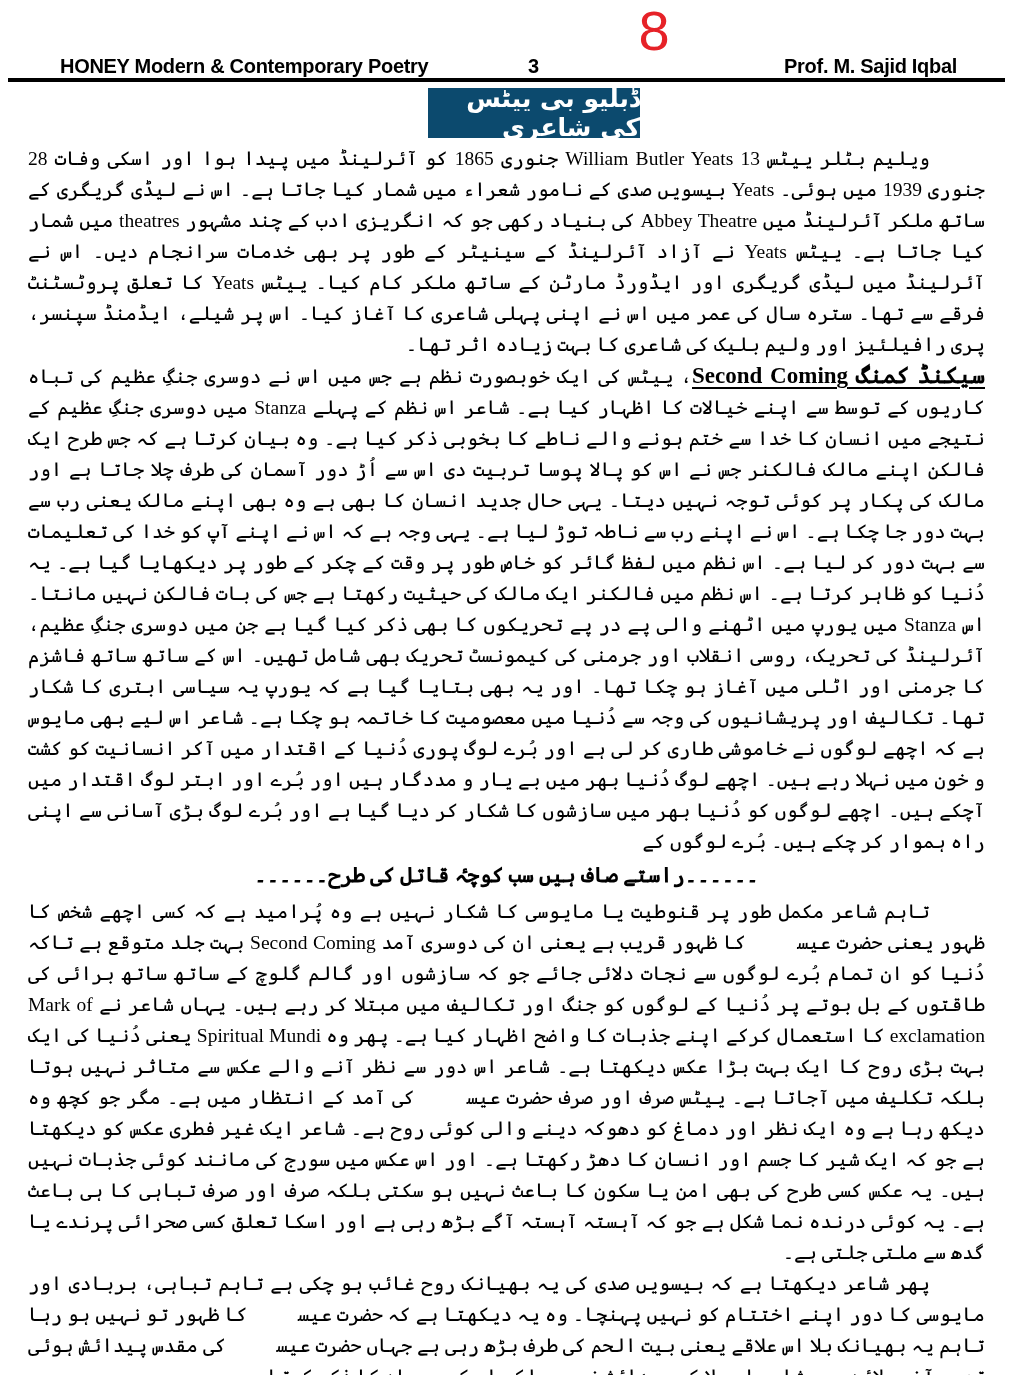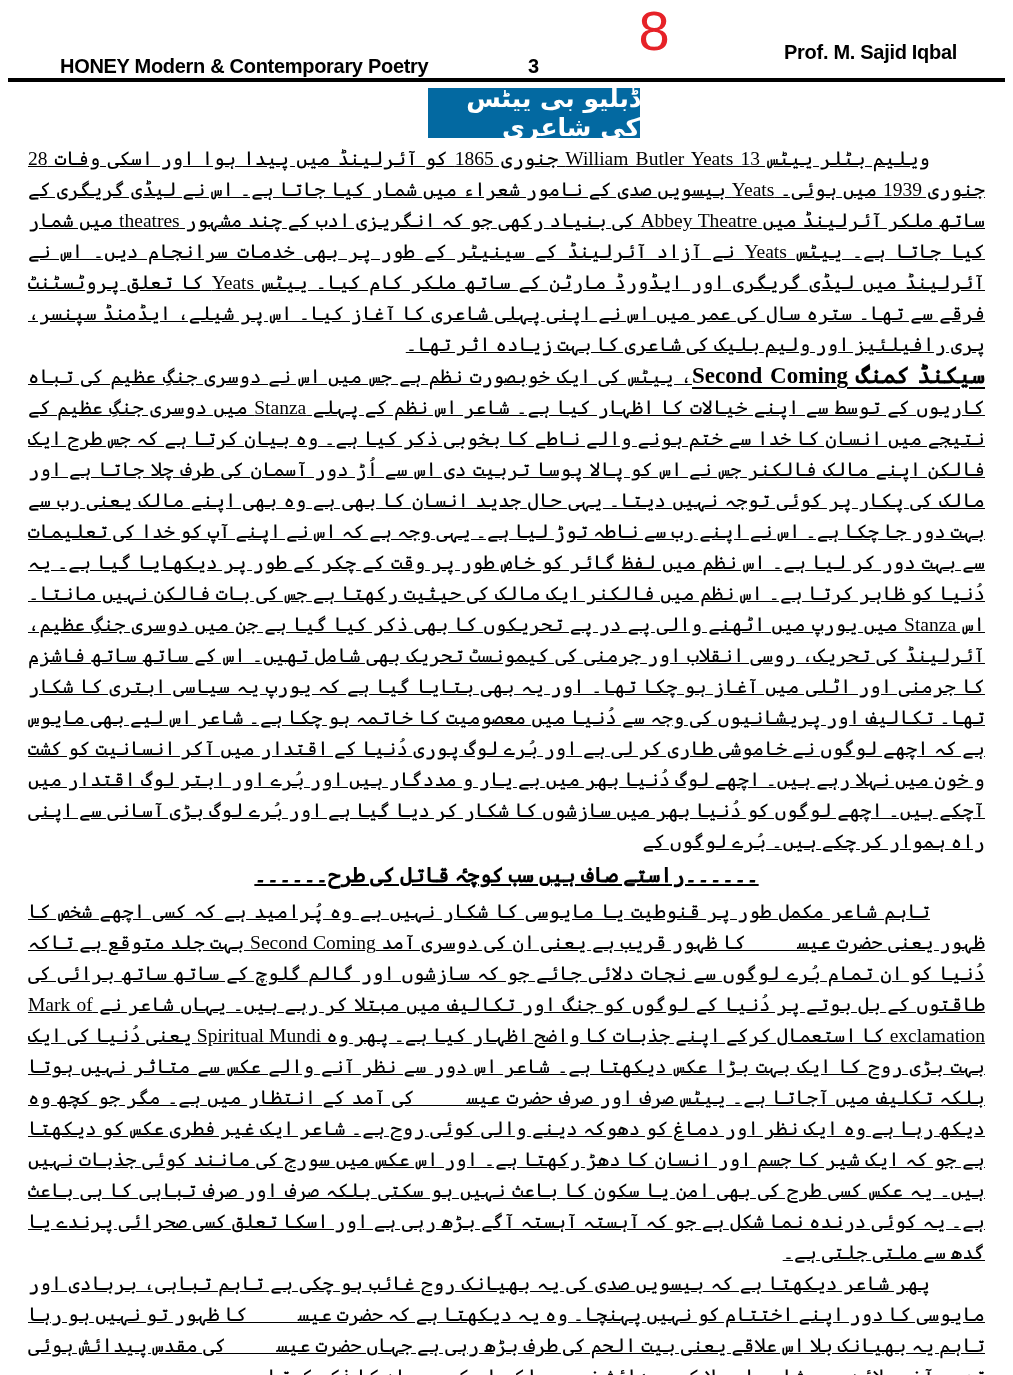--- a/index.html
+++ b/index.html
@@ -12,45 +12,45 @@
     position:absolute;left:624px;top:2px;width:60px;
     font-family:"Liberation Sans",sans-serif;font-size:56px;font-weight:400;
     line-height:58px;text-align:center;
   }
   .header-row{
     position:absolute;top:48px;left:0;right:0;height:30px;
     font-family:Liberation Sans, sans-serif;font-weight:bold;font-size:20px;
   }
   .header-left{position:absolute;left:60px;bottom:0;letter-spacing:-0.3px;}
   .header-page{position:absolute;left:528px;bottom:0;}
-  .header-right{position:absolute;right:56px;bottom:14px;letter-spacing:-0.3px;}
+  .header-right{position:absolute;right:56px;bottom:0;letter-spacing:-0.3px;}
   .header-rule{
     position:absolute;top:78px;left:8px;right:8px;height:4px;background:#000;
   }
   
   .title-banner{
     position:absolute;top:88px;left:428px;width:212px;height:50px;
-    background:#0369a1;color:#fff;display:flex;align-items:center;justify-content:center;
+    background:#0c4a6e;color:#fff;display:flex;align-items:center;justify-content:center;
     font-family:"DejaVu Sans",sans-serif;font-weight:bold;font-size:25px;
     direction:rtl;
   }
   
   .content{
     position:absolute;top:143px;left:28px;right:28px;
     direction:rtl;text-align:justify;
     font-size:19.5px;line-height:31px;
   }
   .block{margin:0;}
   .block-body{text-align:justify;}
   .block-body.indent{text-indent:55px;}
   .block-verse{
     text-align:center;font-weight:bold;font-size:21px;
     margin:3px 0 5px 0;text-indent:0;
   }
-  .seg{unicode-bidi:isolate;text-decoration:underline;}
+  .seg{unicode-bidi:isolate;}
   .seg-heading{
     font-weight:bold;font-size:23px;
     text-decoration:underline;text-decoration-thickness:2px;text-underline-offset:4px;margin-top:24px;
   }
 </style>
 </head>
 <body>
 
 <div class="corner-number" style="color: rgb(230, 34, 40);">8</div>
 

